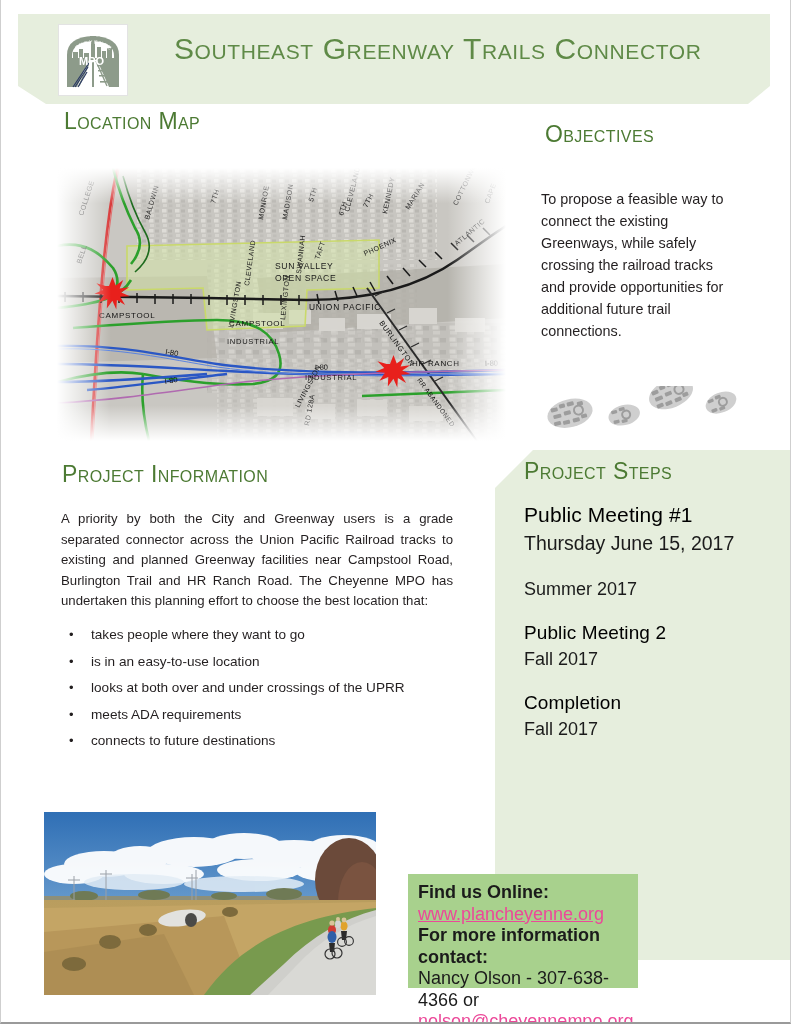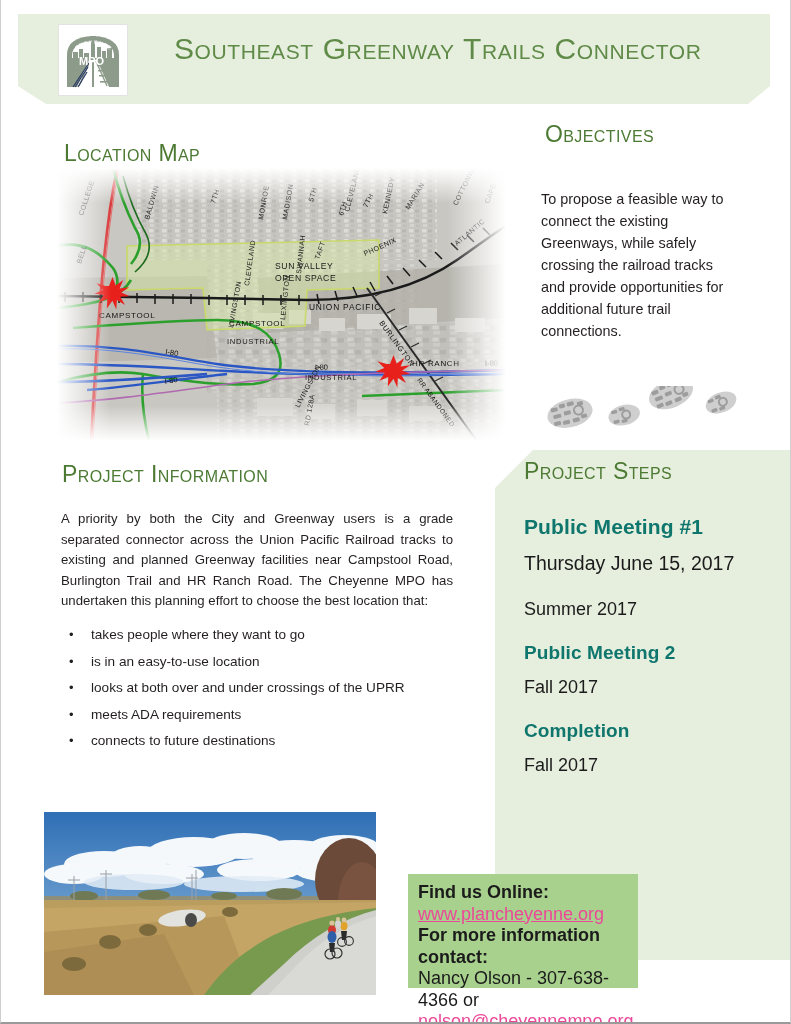--- a/index.html
+++ b/index.html
@@ -20,21 +20,21 @@
      font-weight:400;font-variant:small-caps;white-space:nowrap;margin-left:12px;}
 
   
   .logo{position:absolute;left:58px;top:24px;width:68px;height:70px;background:#ffffff;
         border:1px solid #e3e3e3;overflow:hidden;}
   .logo svg{display:block;width:68px;height:70px;}
 
   
   .h-sec{position:absolute;font-size:23px;color:#4c7a33;font-variant:small-caps;
          letter-spacing:.4px;white-space:nowrap;}
-  #h-location{left:64px;top:140px;}
+  #h-location{left:64px;top:108px;}
   #h-objectives{left:545px;top:121px;}
   #h-projinfo{left:62px;top:461px;}
   #h-steps{left:524px;top:458px;}
 
   
   .map{position:absolute;left:57px;top:168px;width:449px;height:273px;overflow:hidden;background:#cfcdc9;}
   .map svg{display:block;}
 
   
   .obj-text{position:absolute;left:541px;top:188px;width:190px;
@@ -56,22 +56,22 @@
   .photo{position:absolute;left:44px;top:812px;width:332px;height:183px;overflow:hidden;
      background:#8fb4d9;}
   .photo svg{display:block;}
 
   
   .steps-panel{position:absolute;left:495px;top:450px;width:296px;height:510px;
      background:#e6eedd;
      clip-path:polygon(38px 0, 100% 0, 100% 100%, 296px 100%, 296px 100%, 0 100%, 0 38px);}
   .steps-list{position:absolute;left:524px;top:500px;width:250px;}
   .step{margin-bottom:18px;}
-  .step-title{font-size:19px;font-weight:bold;color:#0f766e;line-height:26px;letter-spacing:.1px;margin-top:12px;}
-  .step-date{font-size:18px;color:#1b1b1b;line-height:26px;margin-top:8px;}
+  .step-title{font-size:19px;font-weight:normal;color:#000000;line-height:26px;letter-spacing:.1px;}
+  .step-date{font-size:18px;color:#1b1b1b;line-height:26px;}
   .step.first .step-title{font-size:21px;line-height:29px;}
   .step.first .step-date{font-size:19.5px;line-height:29px;}
 
   
   .contact{position:absolute;left:408px;top:874px;width:230px;height:114px;background:#a8d18d;}
   .contact-inner{position:absolute;left:418px;top:882px;width:216px;font-size:18px;line-height:21.5px;color:#1b1b1b;}
   .c-bold{font-weight:bold;}
   .c-link{color:#ec4899;text-decoration:underline;}
 </style>
 </head>

